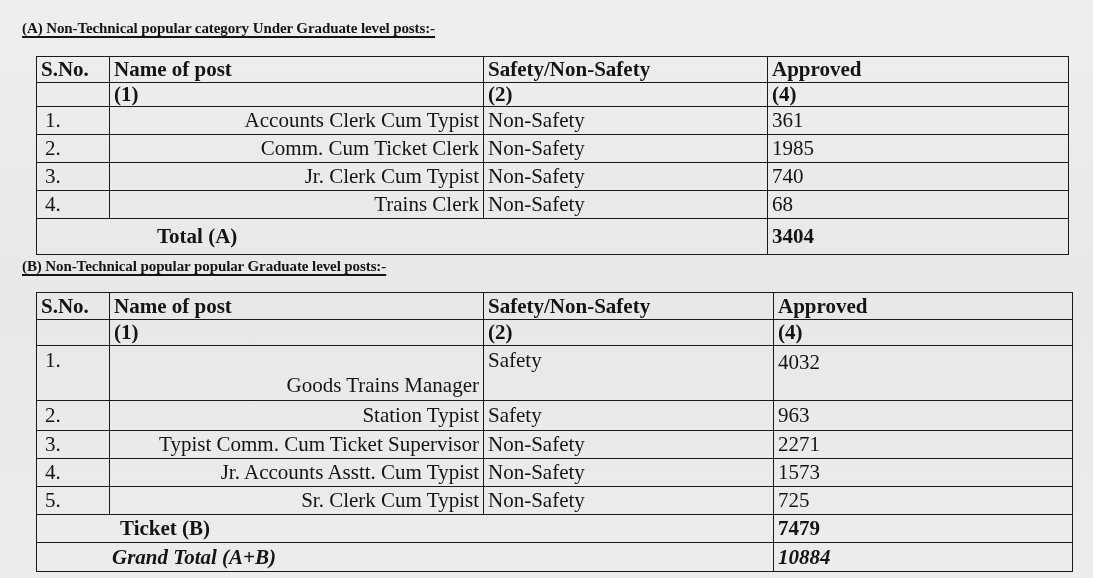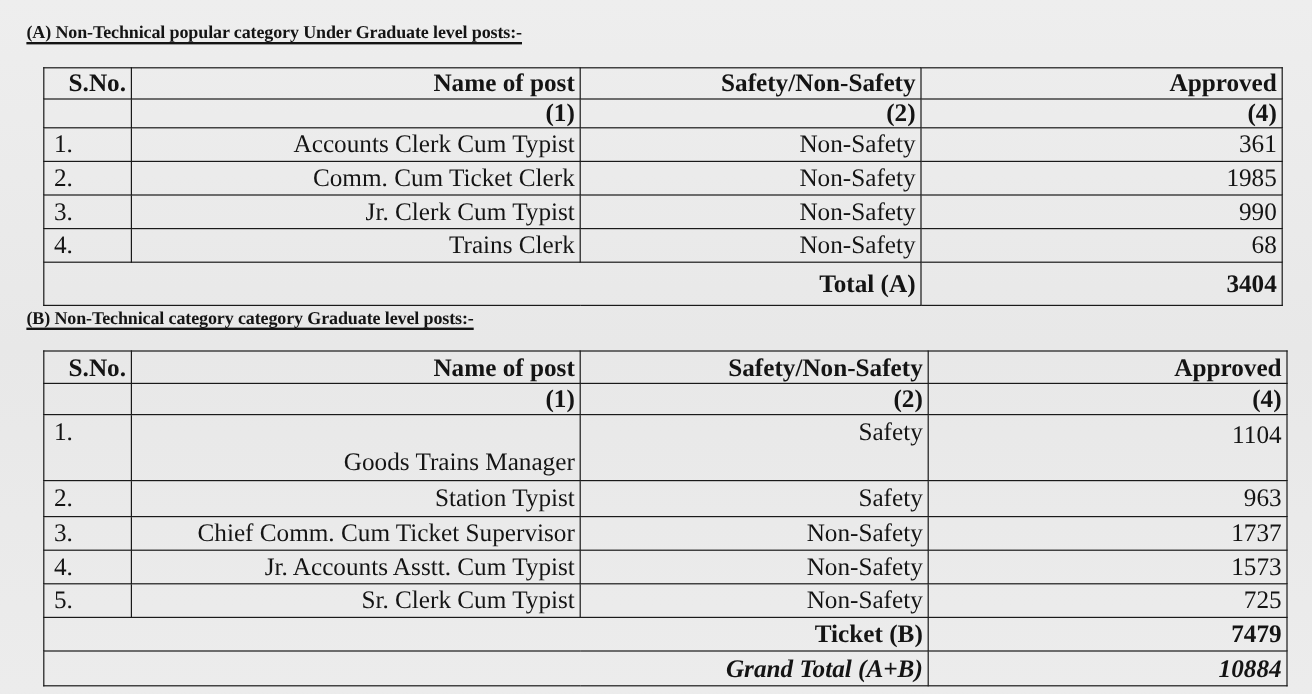--- a/index.html
+++ b/index.html
@@ -38,24 +38,24 @@
     table.posts td {
       border: 1.5px solid #1a1a1a;
       padding: 0 4px;
       line-height: 1;
       overflow: hidden;
       white-space: nowrap;
     }
     #table-a { left: 36px; top: 56px; width: 1032px; }
     #table-b { left: 36px; top: 292px; width: 1036px; }
 
-    .hdr { font-weight: bold; text-align: right; }
+    .hdr { font-weight: bold; text-align: left; }
     .sno { text-align: left; padding-left: 8px !important; }
     .name { text-align: right; padding-left: 12px !important; }
-    .center { text-align: right; font-family: Liberation Serif, serif; }
+    .center { text-align: left; font-family: Liberation Serif, serif; }
     .bold { font-weight: bold; }
     .italic { font-style: italic; }
     .tall td { vertical-align: top; }
     .tall .name-cell { vertical-align: bottom; padding-bottom: 4px !important; }
   </style>
 </head>
 <body>
 
 <div id="title-a" class="section-title">(A) Non-Technical popular category Under Graduate level posts:-</div>
 
@@ -88,36 +88,36 @@
   <tr style="height:28px">
     <td class="sno">2.</td>
     <td class="name">Comm. Cum Ticket Clerk</td>
     <td class="center">Non-Safety</td>
     <td class="center">1985</td>
   </tr>
   <tr style="height:28px">
     <td class="sno">3.</td>
     <td class="name">Jr. Clerk Cum Typist</td>
     <td class="center">Non-Safety</td>
-    <td class="center">990</td>
+    <td class="center">740</td>
   </tr>
   <tr style="height:28px">
     <td class="sno">4.</td>
     <td class="name">Trains Clerk</td>
     <td class="center">Non-Safety</td>
     <td class="center">68</td>
   </tr>
   <tr style="height:36px">
     <td colspan="3" class="center bold" style="padding-left:120px !important">Total (A)</td>
     <td class="center bold">3404</td>
   </tr>
 </tbody>
   </table>
 
-<div id="title-b" class="section-title">(B) Non-Technical category category Graduate level posts:-</div>
+<div id="title-b" class="section-title">(B) Non-Technical popular popular Graduate level posts:-</div>
 
 <table id="table-b" class="posts">
   <colgroup>
     <col style="width:73px">
     <col style="width:374px">
     <col style="width:290px">
     <col style="width:299px">
   </colgroup>
   <tbody>
       <tr style="height:27px">
@@ -129,33 +129,33 @@
   <tr style="height:26px">
     <td class="hdr"></td>
     <td class="hdr">(1)</td>
     <td class="hdr">(2)</td>
     <td class="hdr">(4)</td>
   </tr>
   <tr style="height:55px" class="tall">
     <td class="sno" style="padding-top:4px !important">1.</td>
     <td class="name name-cell">Goods Trains Manager</td>
     <td class="center" style="padding-top:4px !important">Safety</td>
-    <td class="center" style="padding-top:6px !important">1104</td>
+    <td class="center" style="padding-top:6px !important">4032</td>
   </tr>
   <tr style="height:30px">
     <td class="sno">2.</td>
     <td class="name">Station Typist</td>
     <td class="center">Safety</td>
     <td class="center">963</td>
   </tr>
   <tr style="height:28px">
     <td class="sno">3.</td>
-    <td class="name">Chief Comm. Cum Ticket Supervisor</td>
+    <td class="name">Typist Comm. Cum Ticket Supervisor</td>
     <td class="center">Non-Safety</td>
-    <td class="center">1737</td>
+    <td class="center">2271</td>
   </tr>
   <tr style="height:28px">
     <td class="sno">4.</td>
     <td class="name">Jr. Accounts Asstt. Cum Typist</td>
     <td class="center">Non-Safety</td>
     <td class="center">1573</td>
   </tr>
   <tr style="height:28px">
     <td class="sno">5.</td>
     <td class="name">Sr. Clerk Cum Typist</td>

